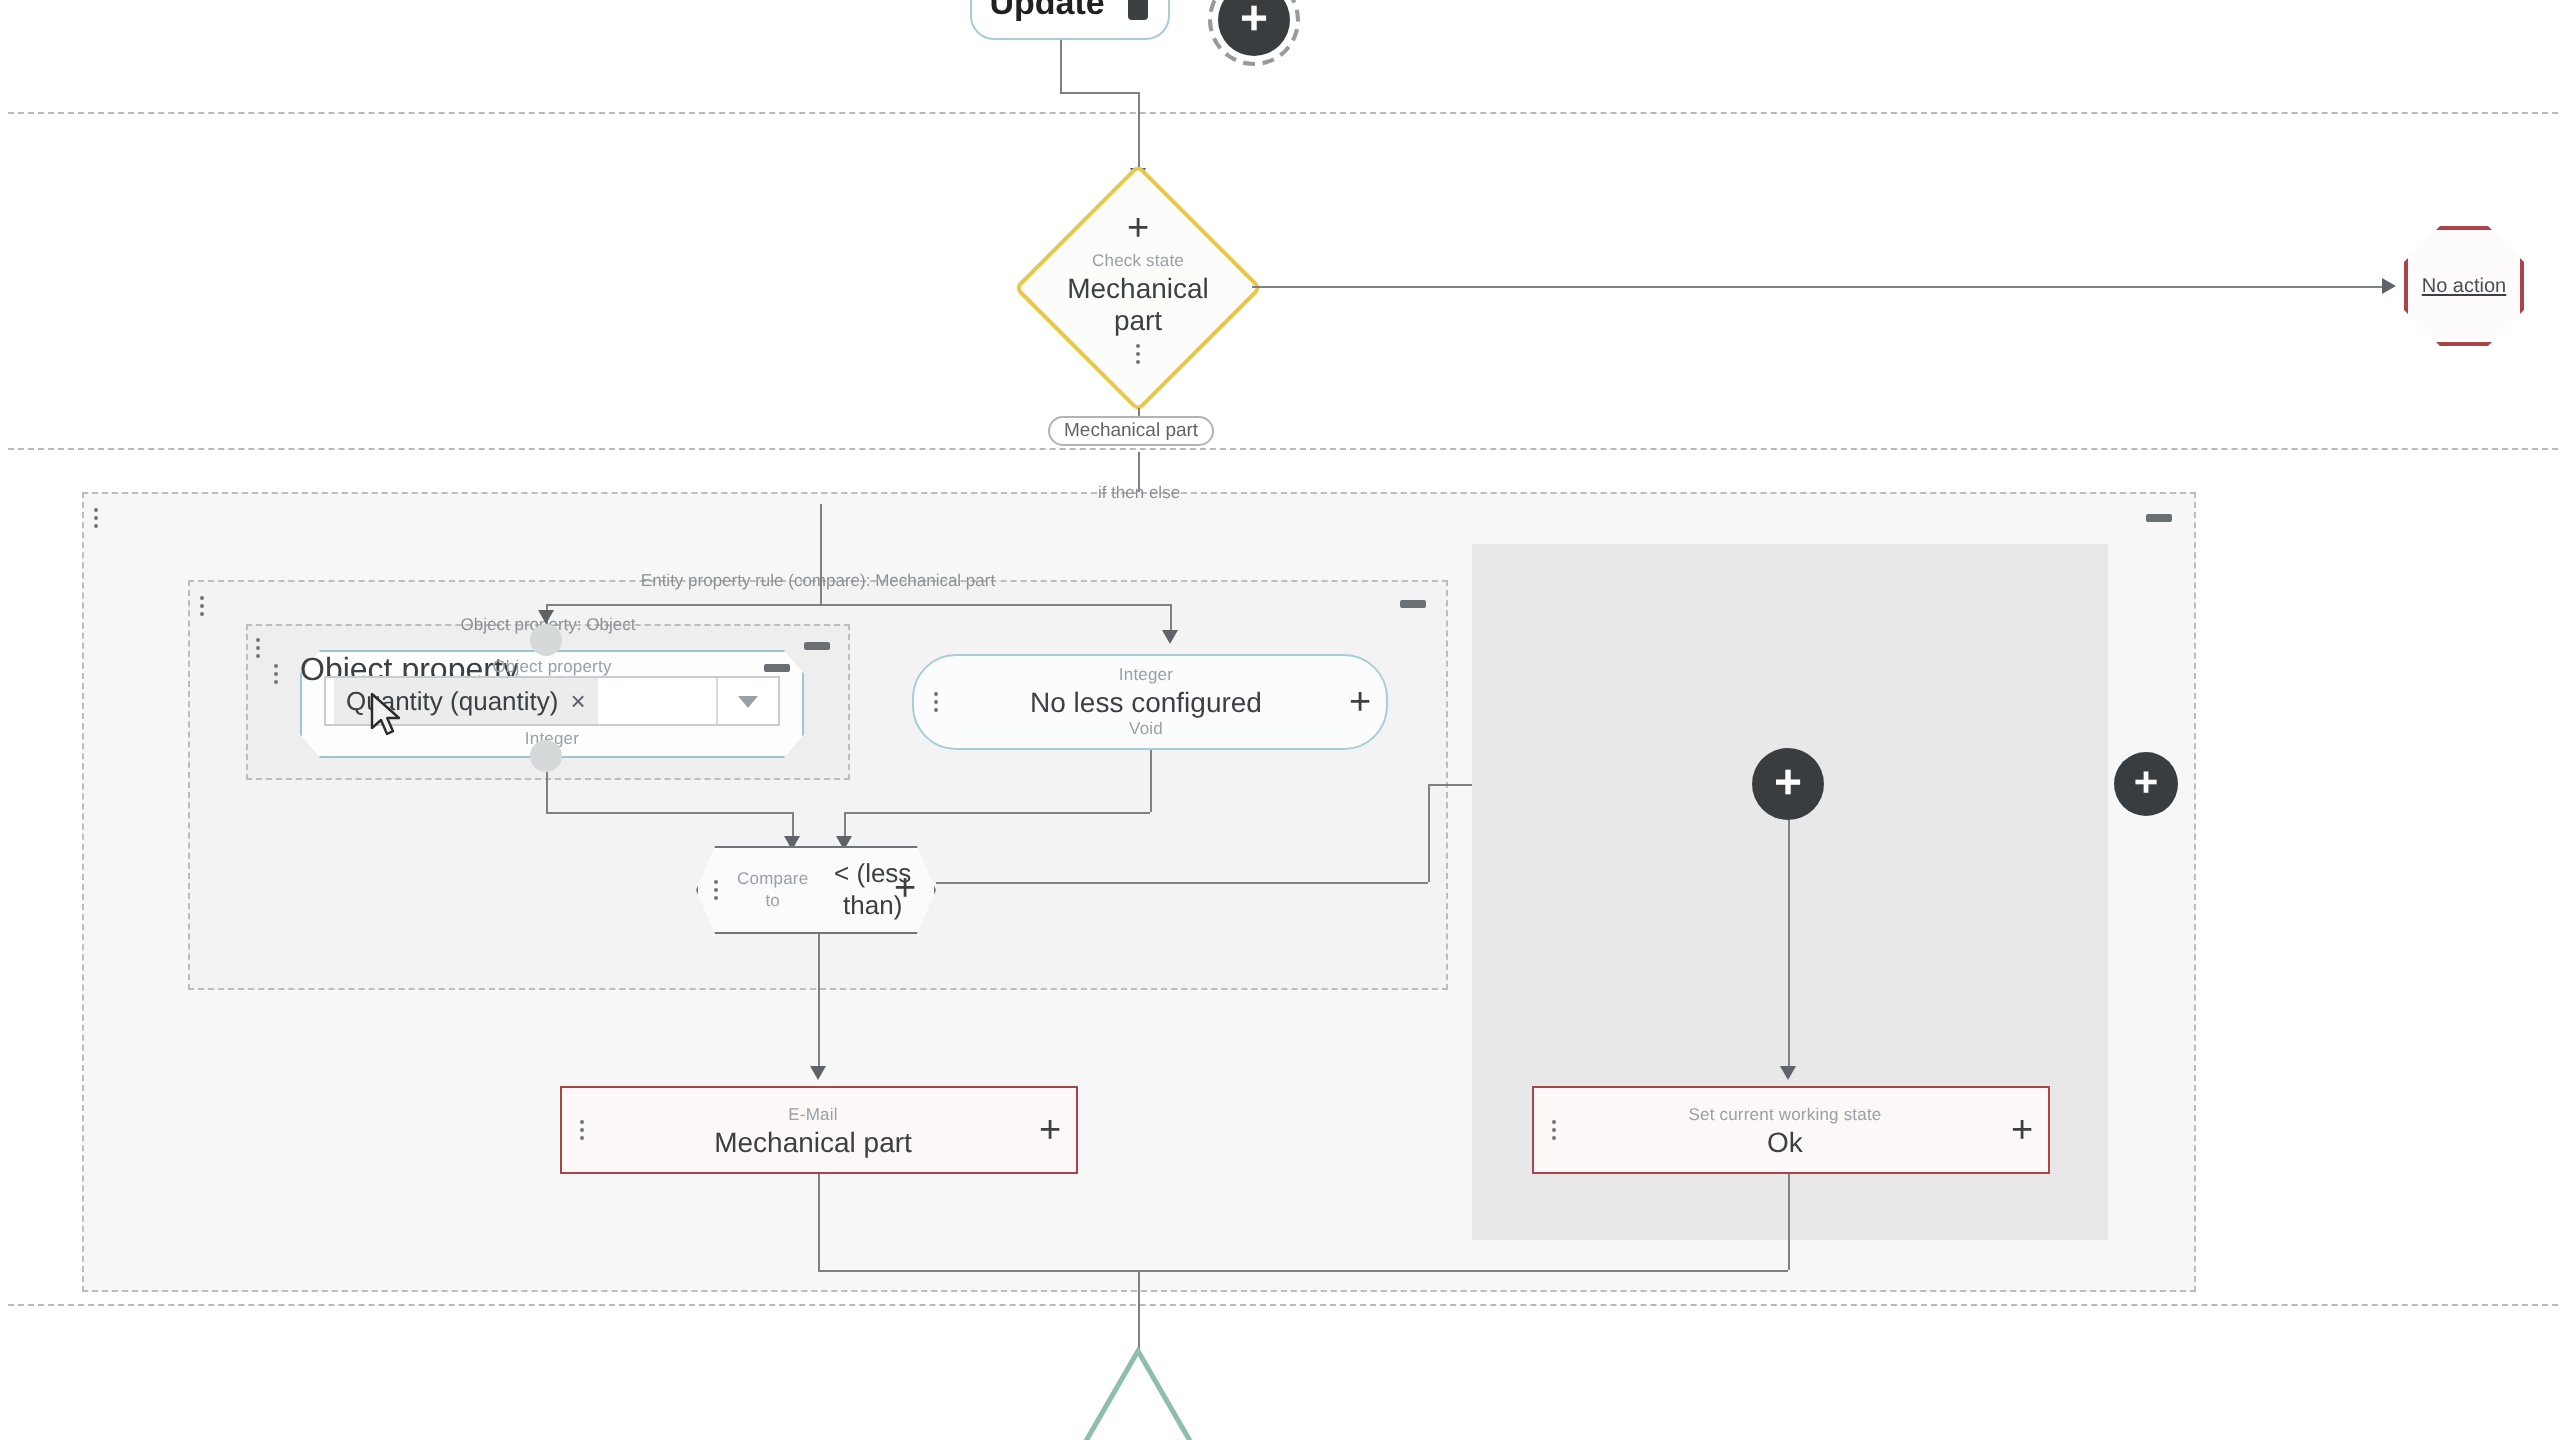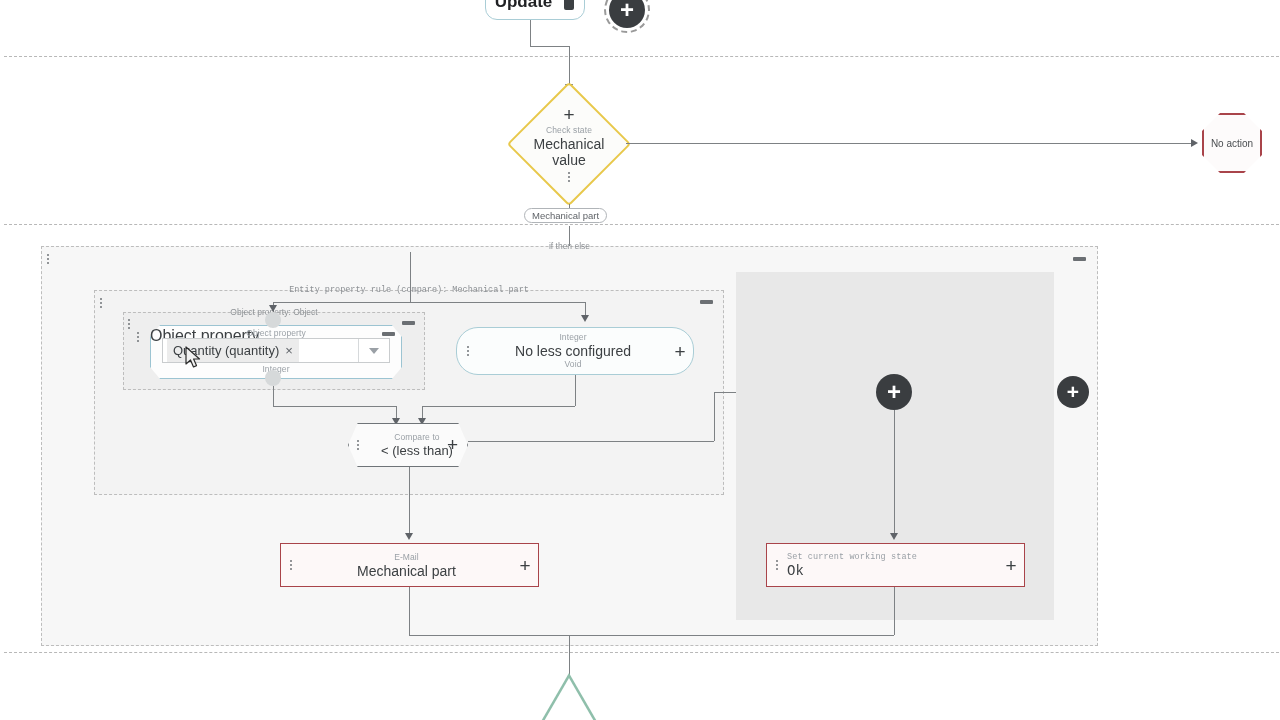--- a/index.html
+++ b/index.html
@@ -32,21 +32,21 @@
   .circle-plus{
     width:36px;height:36px;border-radius:50%;background:#3a3d40;
     display:flex;align-items:center;justify-content:center;color:#fff;
     font-size:24px;line-height:24px;font-weight:600;
   }
   .circle-plus.dashed-ring{outline:2px dashed #9a9a9a;outline-offset:3px;}
   .circle-plus.small{width:32px;height:32px;font-size:21px;}
 
   
   .dash-box{border:1px dashed #bdbdbd;background:#f7f7f7;}
-  .dash-box.lvl2{background:#f3f3f3;font-family:Liberation Mono, monospace;}
+  .dash-box.lvl2{background:#f3f3f3;}
   .dash-box.lvl3{background:#eeeeee;}
   .solid-gray-panel{background:#e8e8e8;}
 
   .box-label{
     position:absolute;font-size:8.5px;color:#8d9195;white-space:nowrap;
     left:50%;transform:translateX(-50%);top:-6px;background:transparent;padding:0 4px;
   }
   .collapse-btn{
     position:absolute;width:13px;height:4px;background:#6b6f73;border-radius:1px;
   }
@@ -169,33 +169,33 @@
   <div class="abs hline" style="left:526px;top:46px;width:39px;"></div>
   <div class="abs vline" style="left:565px;top:46px;height:40px;"></div>
   <div class="abs arrow-down" style="left:560.5px;top:84px;"></div>
 
   <div class="abs diamond-wrap" style="left:503px;top:82px;">
     <div class="abs diamond" style="left:18px;top:18px;"></div>
     <div class="diamond-content">
       <div class="plusglyph" style="margin-bottom:1px;">+</div>
       <div class="sub">Check state</div>
       <div class="main">Mechanical</div>
-      <div class="main">value</div>
+      <div class="main">part</div>
       <div class="kebab" style="height:12px;margin-top:3px;">
         <i></i>
           <i></i>
           <i></i>
       </div>
     </div>
   </div>
 
   <div class="abs hline" style="left:622px;top:143px;width:565px;"></div>
   <div class="abs arrow-right" style="left:1187px;top:138.5px;"></div>
 
-  <div class="abs octagon" style="left:1198px;top:113px;">
+  <div class="abs octagon" style="left:1198px;top:113px;text-decoration:underline;">
     <span class="octagon-txt">No action</span>
   </div>
 
   <div class="abs vline" style="left:565px;top:204px;height:10px;"></div>
   <div class="abs edge-label" style="left:520px;top:208px;">Mechanical part</div>
   <div class="abs vline" style="left:565px;top:226px;height:26px;"></div>
 
   <div class="abs dash-box" style="left:37px;top:246px;width:1057px;height:400px;">
     <div class="box-label">if then else</div>
     <div class="collapse-btn" style="right:11px;top:10px;"></div>
@@ -282,21 +282,21 @@
   <div class="abs hline" style="left:418px;top:406px;width:153px;"></div>
   <div class="abs vline" style="left:418px;top:406px;height:18px;"></div>
   <div class="abs arrow-down" style="left:413.5px;top:418px;"></div>
 
   <div class="abs hexagon" style="left:344px;top:423px;width:120px;height:44px;display:flex;align-items:center;">
     <div class="kebab" style="width:18px;height:14px;">
       <i></i>
         <i></i>
         <i></i>
     </div>
-    <div style="flex:1;display:flex;flex-direction:column;align-items:center;justify-content:center;">
+    <div style="flex:1;display:flex;flex-direction:row;align-items:center;justify-content:center;">
       <div class="sub">Compare to</div>
       <div class="main small">&lt; (less than)</div>
     </div>
   </div>
   <div class="abs plusglyph" style="left:443px;top:435px;">+</div>
 
   <div class="abs hline" style="left:464px;top:441px;width:246px;"></div>
   <div class="abs vline" style="left:710px;top:392px;height:49px;"></div>
   <div class="abs hline" style="left:710px;top:392px;width:162px;"></div>
   <div class="abs arrow-right" style="left:866px;top:387.5px;"></div>
@@ -329,21 +329,21 @@
     </div>
     <div class="plusglyph" style="width:26px;text-align:center;">+</div>
   </div>
 
   <div class="abs red-box" style="left:762px;top:543px;width:259px;height:44px;">
     <div class="kebab" style="width:20px;height:14px;">
       <i></i>
         <i></i>
         <i></i>
     </div>
-    <div style="flex:1;display:flex;flex-direction:column;align-items:flex-start;justify-content:center;font-family:Liberation Mono, monospace;">
+    <div style="flex:1;display:flex;flex-direction:column;align-items:center;justify-content:center;">
       <div class="sub">Set current working state</div>
       <div class="main">Ok</div>
     </div>
     <div class="plusglyph" style="width:26px;text-align:center;">+</div>
   </div>
 
   <div class="abs vline" style="left:405px;top:587px;height:48px;"></div>
   <div class="abs vline" style="left:890px;top:587px;height:48px;"></div>
   <div class="abs hline" style="left:405px;top:635px;width:485px;"></div>
   <div class="abs vline" style="left:565px;top:635px;height:40px;"></div>

